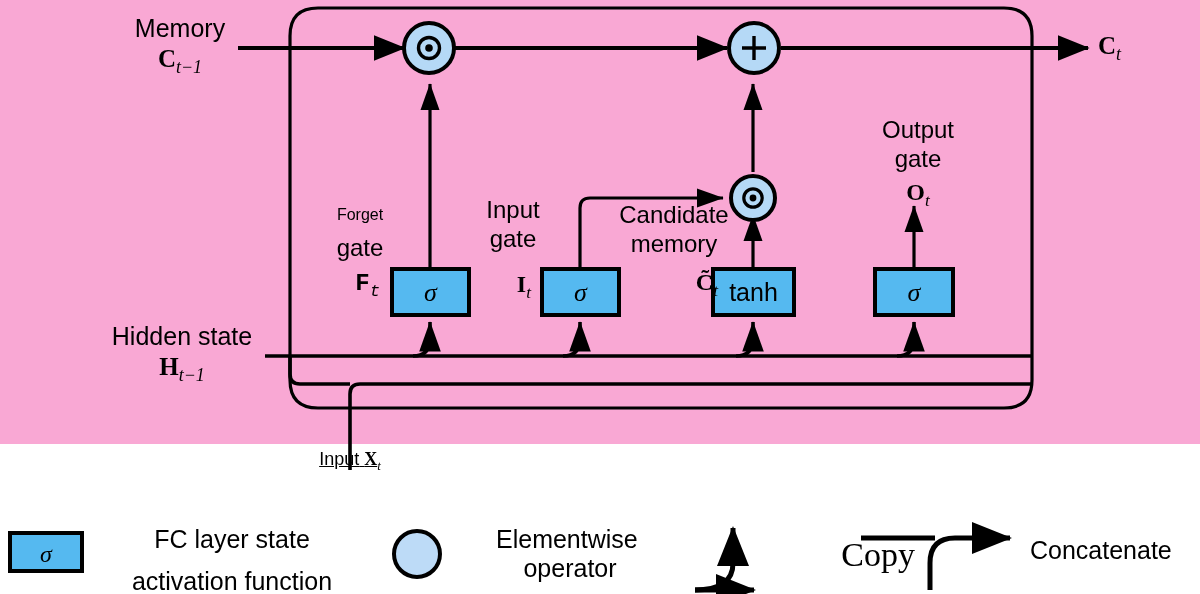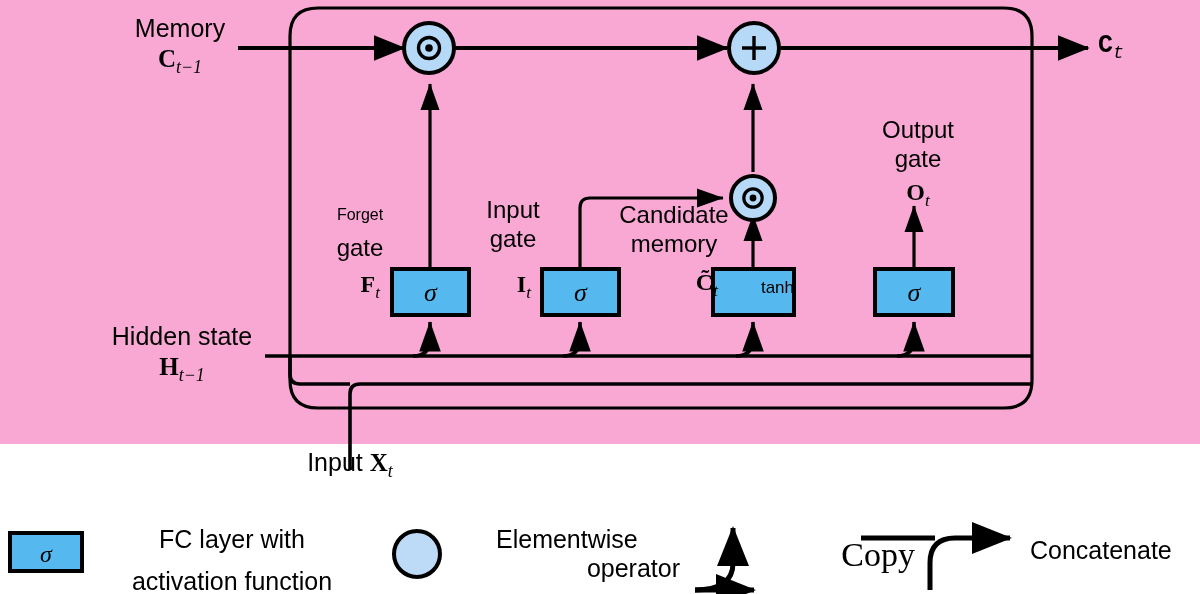--- a/index.html
+++ b/index.html
@@ -142,53 +142,53 @@
 
     <g fill="none" stroke="#000" stroke-width="5">
       <path d="M930,590 L930,563 Q930,538 955,538 L1010,538" marker-end="url(#arrowBig)" stroke-width="5"></path>
       <path d="M861,538 L935,538" stroke-width="5"></path>
     </g>
   </svg>
 
   <div class="lbl" style="left:110px; top:16px; width:140px; font-size:25px;">Memory</div>
   <div class="lbl lbl-serif" style="left:110px; top:46px; width:140px; font-size:25px;"><span>C</span><span class="sub">t−1</span></div>
 
-  <div class="lbl lbl-serif" style="left:1098px; top:33px; width:60px; font-size:25px; text-align:left;font-family:Liberation Mono, monospace;"><span>C</span><span class="sub">t</span></div>
+  <div class="lbl lbl-serif" style="left:1098px; top:33px; width:60px; font-size:25px; text-align:left;"><span>C</span><span class="sub">t</span></div>
 
   <div class="lbl" style="left:300px; top:207px; width:120px; font-size:16px;">Forget</div>
   <div class="lbl" style="left:300px; top:236px; width:120px; font-size:24px;">gate</div>
-  <div class="lbl lbl-serif" style="left:300px; top:272px; width:80px; font-size:24px; text-align:right;"><span>F</span><span class="sub">t</span></div>
+  <div class="lbl lbl-serif" style="left:300px; top:272px; width:80px; font-size:24px; text-align:right;font-family:Liberation Mono, monospace;"><span>F</span><span class="sub">t</span></div>
 
   <div class="lbl" style="left:453px; top:198px; width:120px; font-size:24px;">Input</div>
   <div class="lbl" style="left:453px; top:227px; width:120px; font-size:24px;">gate</div>
   <div class="lbl lbl-serif" style="left:453px; top:272px; width:78px; font-size:24px; text-align:right;"><span>I</span><span class="sub">t</span></div>
 
   <div class="lbl" style="left:598px; top:203px; width:152px; font-size:24px;">Candidate</div>
   <div class="lbl" style="left:598px; top:232px; width:152px; font-size:24px;">memory</div>
   <div class="lbl lbl-serif" style="left:636px; top:270px; width:82px; font-size:24px; text-align:right;"><span>C̃</span><span class="sub">t</span></div>
 
   <div class="lbl" style="left:854px; top:118px; width:128px; font-size:24px;">Output</div>
   <div class="lbl" style="left:854px; top:147px; width:128px; font-size:24px;">gate</div>
   <div class="lbl lbl-serif" style="left:854px; top:180px; width:128px; font-size:24px;"><span>O</span><span class="sub">t</span></div>
 
   <div class="lbl" style="left:100px; top:324px; width:164px; font-size:25px;">Hidden state</div>
   <div class="lbl lbl-serif" style="left:100px; top:354px; width:164px; font-size:25px;"><span>H</span><span class="sub">t−1</span></div>
 
-  <div class="lbl" style="left:232px; top:450px; width:236px; font-size:25px;"><span>Input</span> <span class="lbl-serif">X</span><span class="lbl-serif sub">t</span></div>
+  <div class="lbl" style="left:232px; top:450px; width:236px; font-size:18px;text-decoration:underline;"><span>Input</span> <span class="lbl-serif">X</span><span class="lbl-serif sub">t</span></div>
 
   <div class="boxtext" style="left:392px; top:278px; width:77px; font-size:26px;">σ</div>
   <div class="boxtext" style="left:542px; top:278px; width:77px; font-size:26px;">σ</div>
-  <div class="boxtext tanh" style="left:713px; top:278px; width:81px; font-size:17px;text-align:right;">tanh</div>
+  <div class="boxtext tanh" style="left:713px; top:278px; width:81px; font-size:25px;">tanh</div>
   <div class="boxtext" style="left:875px; top:278px; width:78px; font-size:26px;">σ</div>
 
   <div class="boxtext" style="left:10px; top:541px; width:72px; font-size:24px;">σ</div>
 
-  <div class="lbl" style="left:112px; top:527px; width:240px; font-size:25px;">FC layer with</div>
+  <div class="lbl" style="left:112px; top:527px; width:240px; font-size:25px;">FC layer state</div>
   <div class="lbl" style="left:112px; top:556px; width:240px; font-size:25px;margin-top:13px;">activation function</div>
 
   <div class="lbl" style="left:460px; top:527px; width:220px; font-size:25px; text-align:left;margin-left:36px;">Elementwise</div>
-  <div class="lbl" style="left:460px; top:556px; width:220px; font-size:25px; text-align:right;">operator</div>
+  <div class="lbl" style="left:460px; top:556px; width:220px; font-size:25px; text-align:center;">operator</div>
 
   <div class="lbl" style="left:795px; top:538px; width:120px; font-size:34px; text-align:right;font-family:Liberation Serif, serif;">Copy</div>
 
   <div class="lbl" style="left:1030px; top:538px; width:180px; font-size:25px; text-align:left;">Concatenate</div>
 
 </div>
 
 </body></html>

